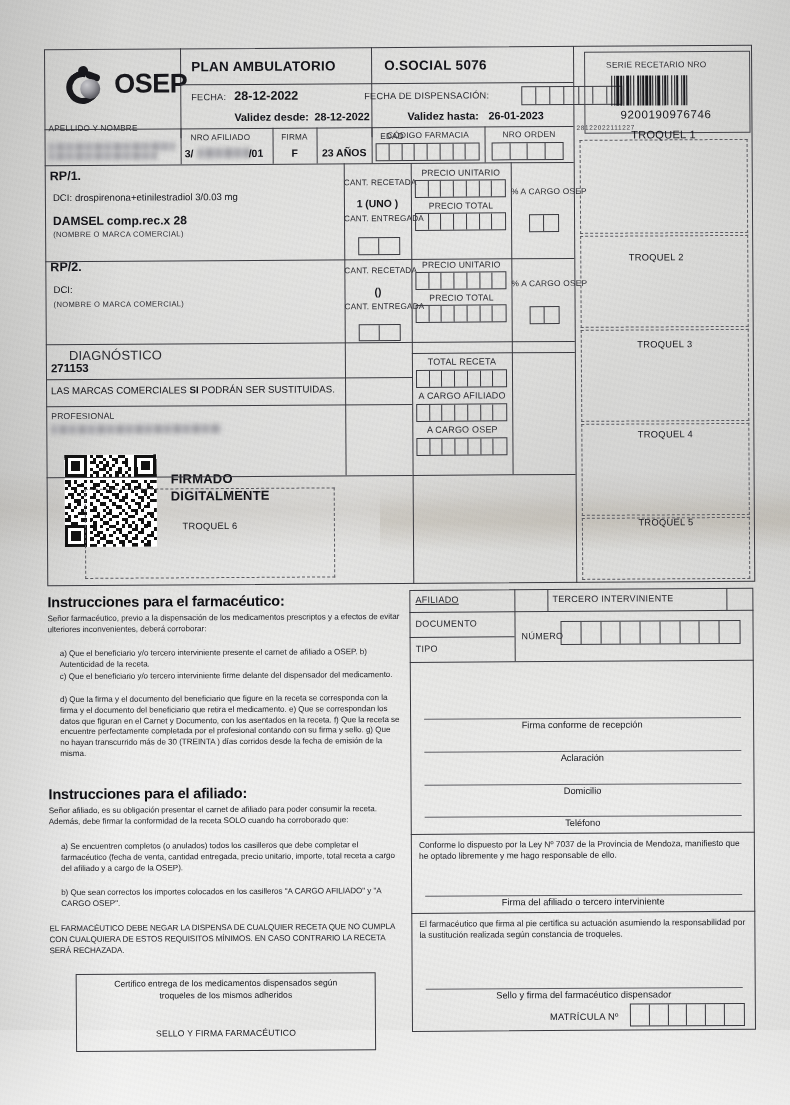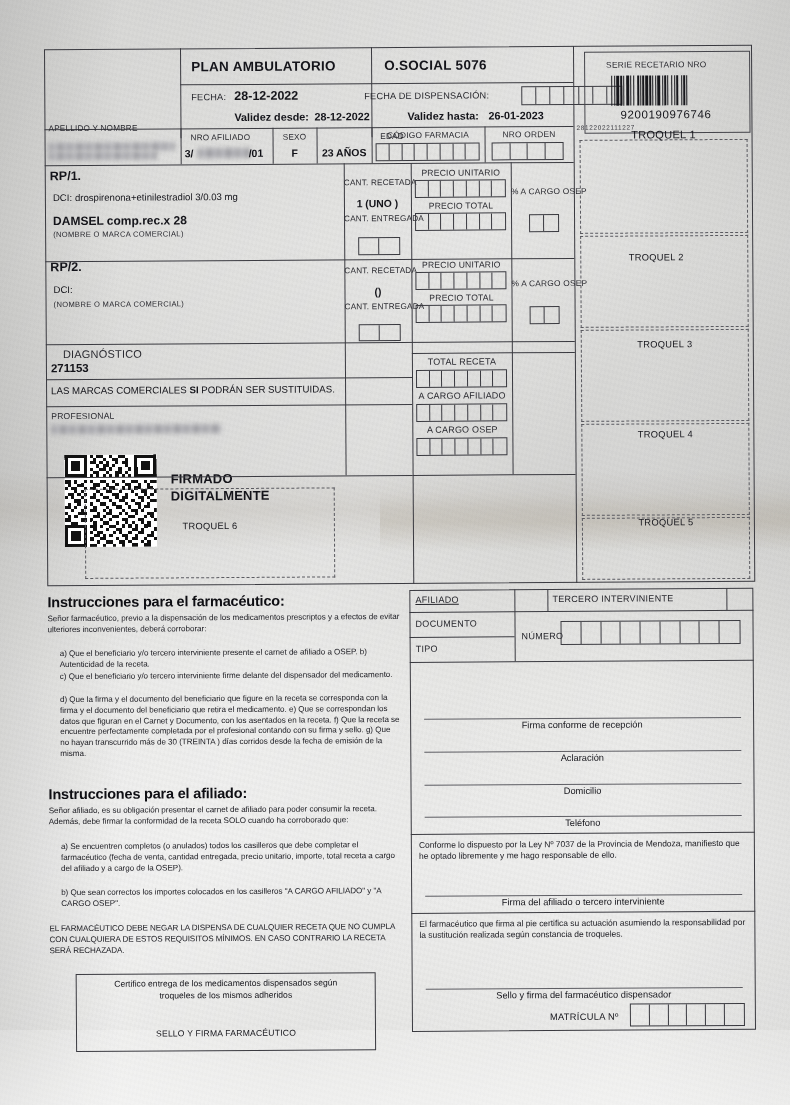--- a/index.html
+++ b/index.html
@@ -97,20 +97,27 @@
 <div class="shade sh5"></div>
 
 <div id="form">
 
   <div class="bx" style="left:0;top:0;width:708px;height:537px;"></div>
 
   <div class="ln vl" style="left:136px;top:0;height:90px;"></div>
   <div class="ln vl" style="left:327px;top:0;height:90px;"></div>
   <div class="ln vl" style="left:529px;top:0;height:537px;"></div>
 
+  <div id="logo">
+    <div class="osep-c"></div>
+    <div class="osep-head"></div>
+    <div class="osep-arm"></div>
+    <div class="osep-ball"></div>
+    <div class="osep-text">OSEP</div>
+  </div>
 
   <div class="t big" style="left:147px;top:12px;">PLAN AMBULATORIO</div>
   <div class="ln hl" style="left:136px;top:36px;width:393px;"></div>
 
   <div class="t big" style="left:340px;top:12px;">O.SOCIAL 5076</div>
 
   <div class="t lbl9" style="left:147px;top:45px;font-size:9.2px;">FECHA:</div>
   <div class="t" style="left:190px;top:42px;font-size:12.5px;font-weight:bold;">28-12-2022</div>
   <div class="t lbl9" style="left:320px;top:45px;font-size:9.2px;">FECHA DE DISPENSACIÓN:</div>
 
@@ -197,21 +204,21 @@
 
   <div class="t lbl" style="left:4px;top:76px;font-size:8.2px;">APELLIDO Y NOMBRE</div>
   <div class="redact" style="left:4px;top:94px;width:126px;height:8px;"></div>
   <div class="redact" style="left:4px;top:103px;width:108px;height:8px;"></div>
 
   <div class="t lbl" style="left:146px;top:86px;font-size:8.2px;">NRO AFILIADO</div>
   <div class="t val" style="left:140px;top:100px;">3/</div>
   <div class="redact" style="left:153px;top:100px;width:52px;height:10px;"></div>
   <div class="t val" style="left:204px;top:100px;">/01</div>
 
-  <div class="t lbl c" style="left:228px;top:86px;width:44px;font-size:8.2px;">SEXO</div>
+  <div class="t lbl c" style="left:228px;top:86px;width:44px;font-size:8.2px;">FIRMA</div>
   <div class="t val c" style="left:228px;top:100px;width:44px;">F</div>
 
   <div class="t lbl c" style="left:272px;top:86px;width:55px;font-size:8.2px;margin-left:48px;">EDAD</div>
   <div class="t val c" style="left:272px;top:100px;width:55px;">23 AÑOS</div>
 
   <div class="t lbl c" style="left:327px;top:84px;width:113px;font-size:8.4px;">CÓDIGO FARMACIA</div>
   <div class="cells" style="left:331px;top:96px;width:104px;height:18px;">
     <i style="width:13px"></i>
       <i style="width:13px"></i>
       <i style="width:13px"></i>
@@ -311,21 +318,21 @@
       <i style="width:13px"></i>
   </div>
 
   <div class="t lbl c" style="left:466px;top:232px;width:63px;font-size:8.4px;line-height:1.25;"><span>% A CARGO OSEP</span></div>
   <div class="cells" style="left:484px;top:260px;width:30px;height:18px;">
     <i style="width:15px"></i>
       <i style="width:15px"></i>
   </div>
 
   <div class="ln hl" style="left:0;top:330px;width:366px;"></div>
-  <div class="t lbl" style="left:17px;top:300px;font-size:11px;text-align:center;">DIAGNÓSTICO</div>
+  <div class="t lbl" style="left:23px;top:300px;font-size:13px;text-align:center;">DIAGNÓSTICO</div>
   <div class="t" style="left:5px;top:313px;font-size:11.5px;font-weight:bold;">271153</div>
 
   <div class="ln hl" style="left:0;top:357px;width:366px;"></div>
   <div class="t" style="left:5px;top:337px;font-size:9.7px;"><span>LAS MARCAS COMERCIALES</span> <b>SI</b> <span>PODRÁN SER SUSTITUIDAS.</span></div>
 
   <div class="t lbl" style="left:5px;top:363px;font-size:8.6px;">PROFESIONAL</div>
   <div class="redact" style="left:5px;top:376px;width:170px;height:9px;"></div>
 
   <div id="qr">
     <svg id="qrc" viewBox="0 0 29 29" shape-rendering="crispEdges" aria-hidden="true">

